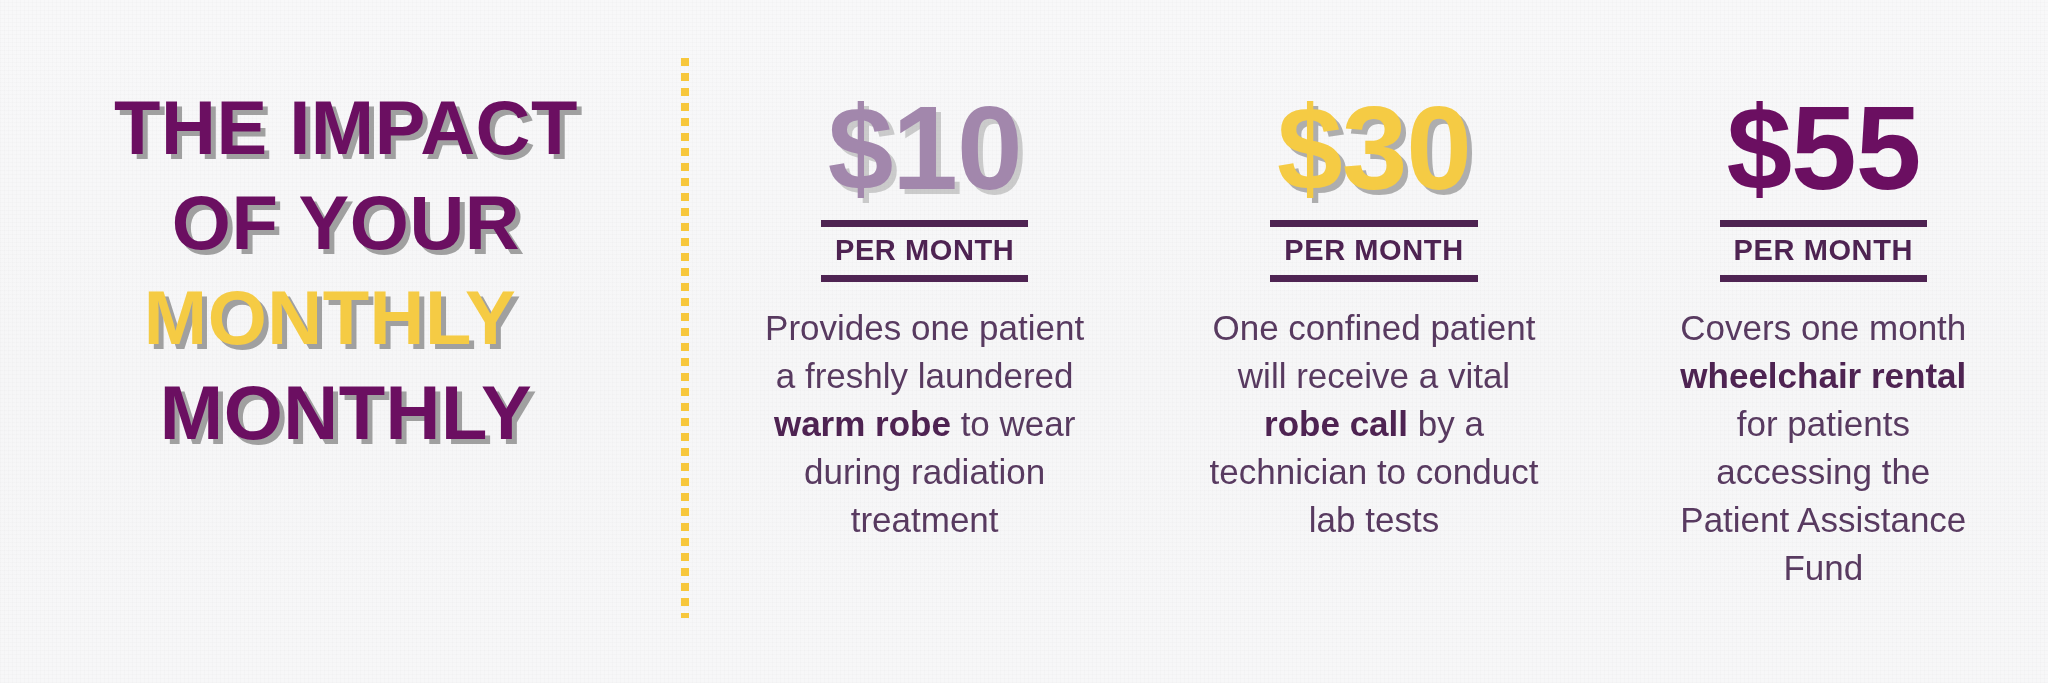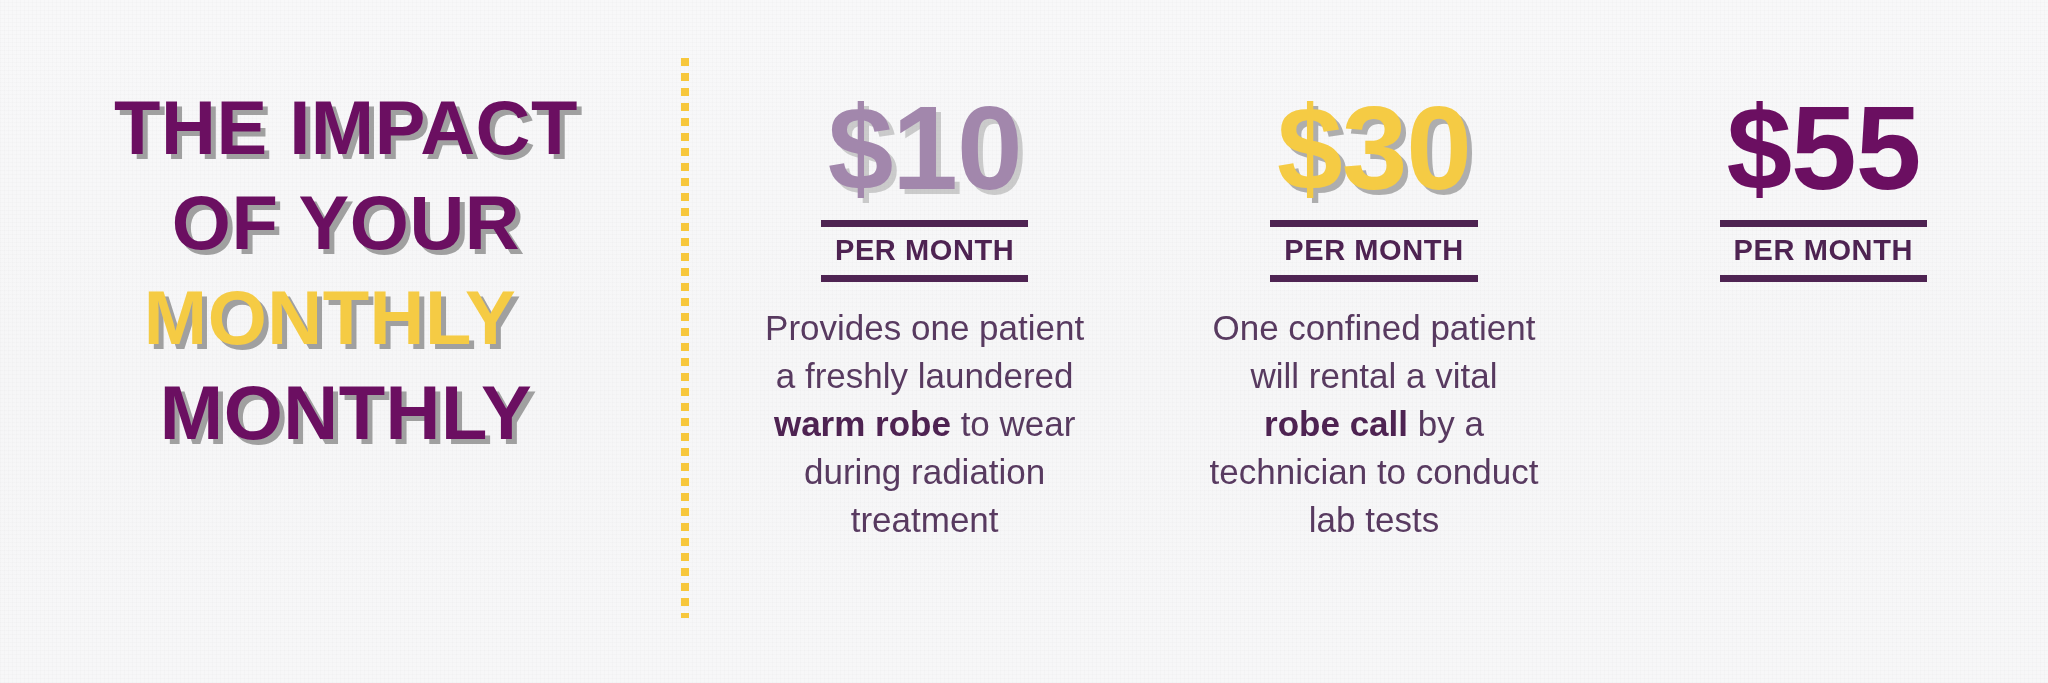--- a/index.html
+++ b/index.html
@@ -162,27 +162,28 @@
       <div class="tier-desc"><span>Provides one patient a freshly laundered </span><b>warm robe</b><span> to wear during radiation treatment</span></div>
     </div>
 
     <div class="tier">
       <div class="tier-amount amt-yellow">$30</div>
       <div class="per-month-block">
         <div class="rule"></div>
         <div class="per-month-label">PER MONTH</div>
         <div class="rule"></div>
       </div>
-      <div class="tier-desc"><span>One confined patient will rental a vital </span><b>robe call</b><span> by a technician to conduct lab tests</span></div>
+      <div class="tier-desc"><span>One confined patient will receive a vital </span><b>robe call</b><span> by a technician to conduct lab tests</span></div>
     </div>
 
     <div class="tier">
       <div class="tier-amount amt-purple">$55</div>
       <div class="per-month-block">
         <div class="rule"></div>
         <div class="per-month-label">PER MONTH</div>
         <div class="rule"></div>
       </div>
+      <div class="tier-desc"><span>Covers one month </span><b>wheelchair rental</b><span> for patients accessing the Patient Assistance Fund</span></div>
     </div>
 
   </div>
 
 </div>
 
 </body></html>

